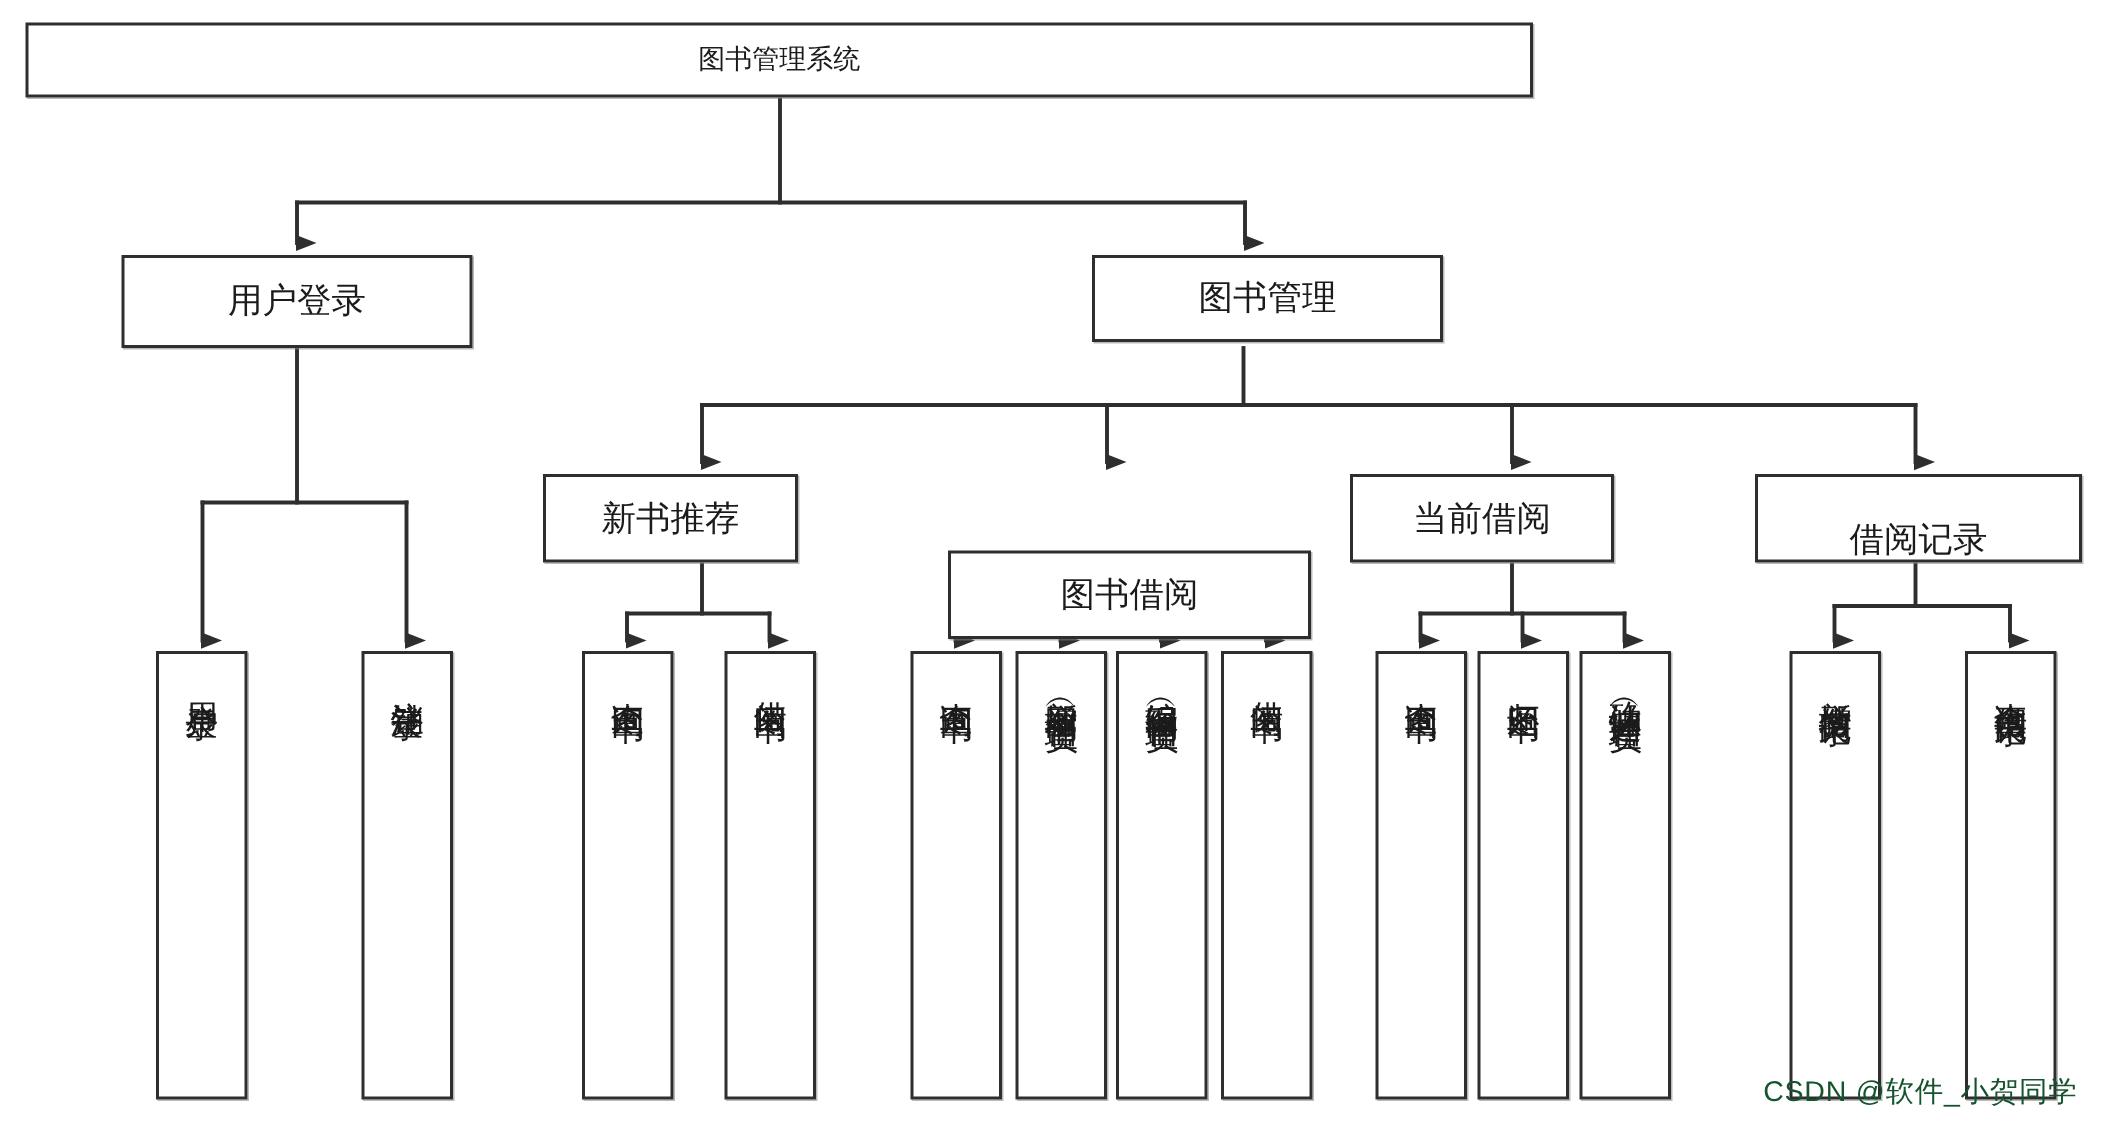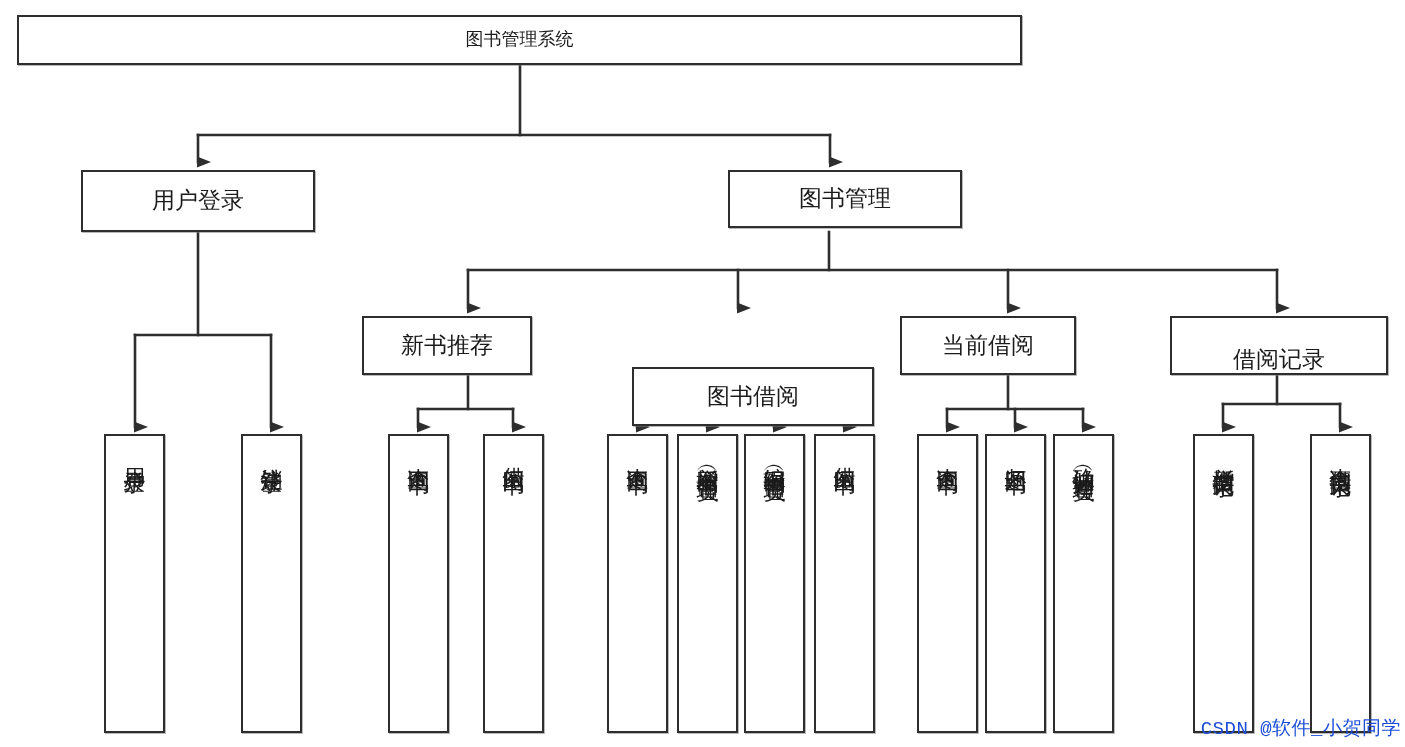--- a/index.html
+++ b/index.html
@@ -52,28 +52,27 @@
     writing-mode: vertical-rl;
     text-orientation: upright;
     font-size: 22px;
     letter-spacing: 2px;
     line-height: 1;
     white-space: pre;
     text-align: left;
   }
   .watermark {
     position: absolute;
-    right: 4px;
+    right: 20px;
     bottom: 6px;
     font-size: 19px;
-    color: #1d4ed8;
+    color: #14532d;
     letter-spacing: 0.5px;
     white-space: nowrap;
     user-select: none;
-    font-family: Liberation Mono, monospace;
   }
 </style>
 </head>
 <body>
 
 <div id="canvas">
 
   <svg class="edges" viewBox="0 0 1405 747">
     <defs>
       <marker id="arrow" viewBox="0 0 12 14" refX="5.5" refY="13" markerWidth="12" markerHeight="14" orient="auto-start-reverse" markerUnits="userSpaceOnUse">

